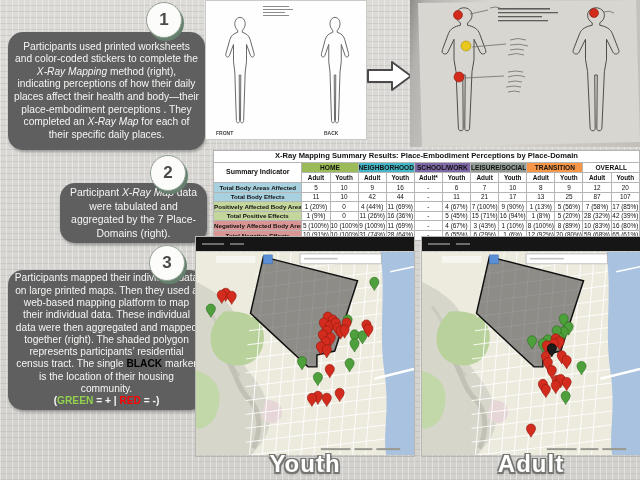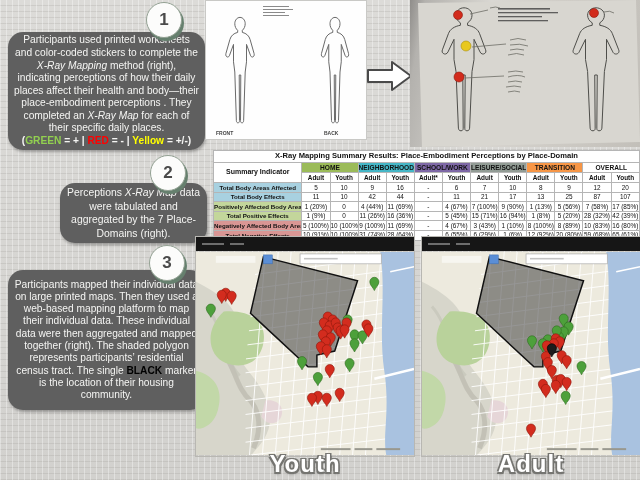--- a/index.html
+++ b/index.html
@@ -125,21 +125,20 @@
         </g>
       </g>
     </defs>
   </svg>
 
   <div class="step-circle" id="circle1">
       <span>1</span>
     </div>
   <div class="callout" id="box1">
     <div><span>Participants used printed worksheets and color-coded stickers to complete the </span><span style="font-style: italic;">X-Ray Mapping</span><span> method (right), indicating perceptions of how their daily places affect their health and body—their place-embodiment perceptions . They completed an </span><span style="font-style: italic;">X-Ray Map</span><span> for each of their specific daily places.</span></div>
-    <div style="font-weight:bold;"><span>(</span><span style="font-weight: bold; color: rgb(146, 208, 80);">GREEN</span><span> = + | </span><span style="font-weight: bold; color: rgb(255, 0, 0);">RED</span><span> = - | </span><span style="font-weight: bold; color: rgb(255, 255, 0);">Yellow</span><span> = +/-)</span></div>
   </div>
 
   <div id="worksheet">
     <svg width="160" height="138" viewBox="0 0 160 138">
       <g fill="#8a8a8a">
         <rect x="57" y="5" width="26" height="1"></rect>
           <rect x="57" y="8" width="30" height="1"></rect>
         <rect x="57" y="11" width="22" height="1"></rect>
           <rect x="57" y="14" width="26" height="1"></rect>
       </g>
@@ -191,21 +190,21 @@
         <circle cx="49" cy="77" r="5" fill="#d22b1c" stroke="#8c170c" stroke-width=".6"></circle>
         <circle cx="184" cy="13" r="4.5" fill="#d22b1c" stroke="#8c170c" stroke-width=".6"></circle>
       </g>
     </svg>
   </div>
 
   <div class="step-circle" id="circle2">
       <span>2</span>
     </div>
   <div class="callout" id="box2">
-    <div><span>Perceptions </span><span style="font-style: italic;">X-Ray Map</span><span> data were tabulated and aggregated by the 7 Place-Domains (right).</span></div>
+    <div><span>Participant </span><span style="font-style: italic;">X-Ray Map</span><span> data were tabulated and aggregated by the 7 Place-Domains (right).</span></div>
   </div>
 
   <div id="table-wrap">
       <table class="sum">
         <colgroup>
           <col style="width:88px">
           <col style="width:28px">
           <col style="width:28px">
           <col style="width:28px">
           <col style="width:28px">
@@ -337,20 +336,21 @@
           </tr>
         </tbody>
       </table>
     </div>
 
   <div class="step-circle" id="circle3">
       <span>3</span>
     </div>
   <div class="callout" id="box3">
     <div><span>Participants mapped their individual data on large printed maps. Then they used a web-based mapping platform to map their individual data. These individual data were then aggregated and mapped together (right). The shaded polygon represents participants’ residential census tract. The single </span><span style="font-weight: bold; color: rgb(0, 0, 0);">BLACK</span><span> marker is the location of their housing community.</span></div>
+    <div style="font-weight:bold;"><span>(</span><span style="font-weight: bold; color: rgb(146, 208, 80);">GREEN</span><span> = + | </span><span style="font-weight: bold; color: rgb(255, 0, 0);">RED</span><span> = -)</span></div>
   </div>
 
   <div class="map" id="map-youth">
     <div class="map-topbar">
       <span class="dash" style="left:6px;width:22px;"></span>
         <span class="dash" style="left:34px;width:14px;"></span>
     </div>
     <svg width="218" height="205" viewBox="0 0 220 205">
       <use href="#basemap" xlink:href="#basemap"></use>
       <g>

